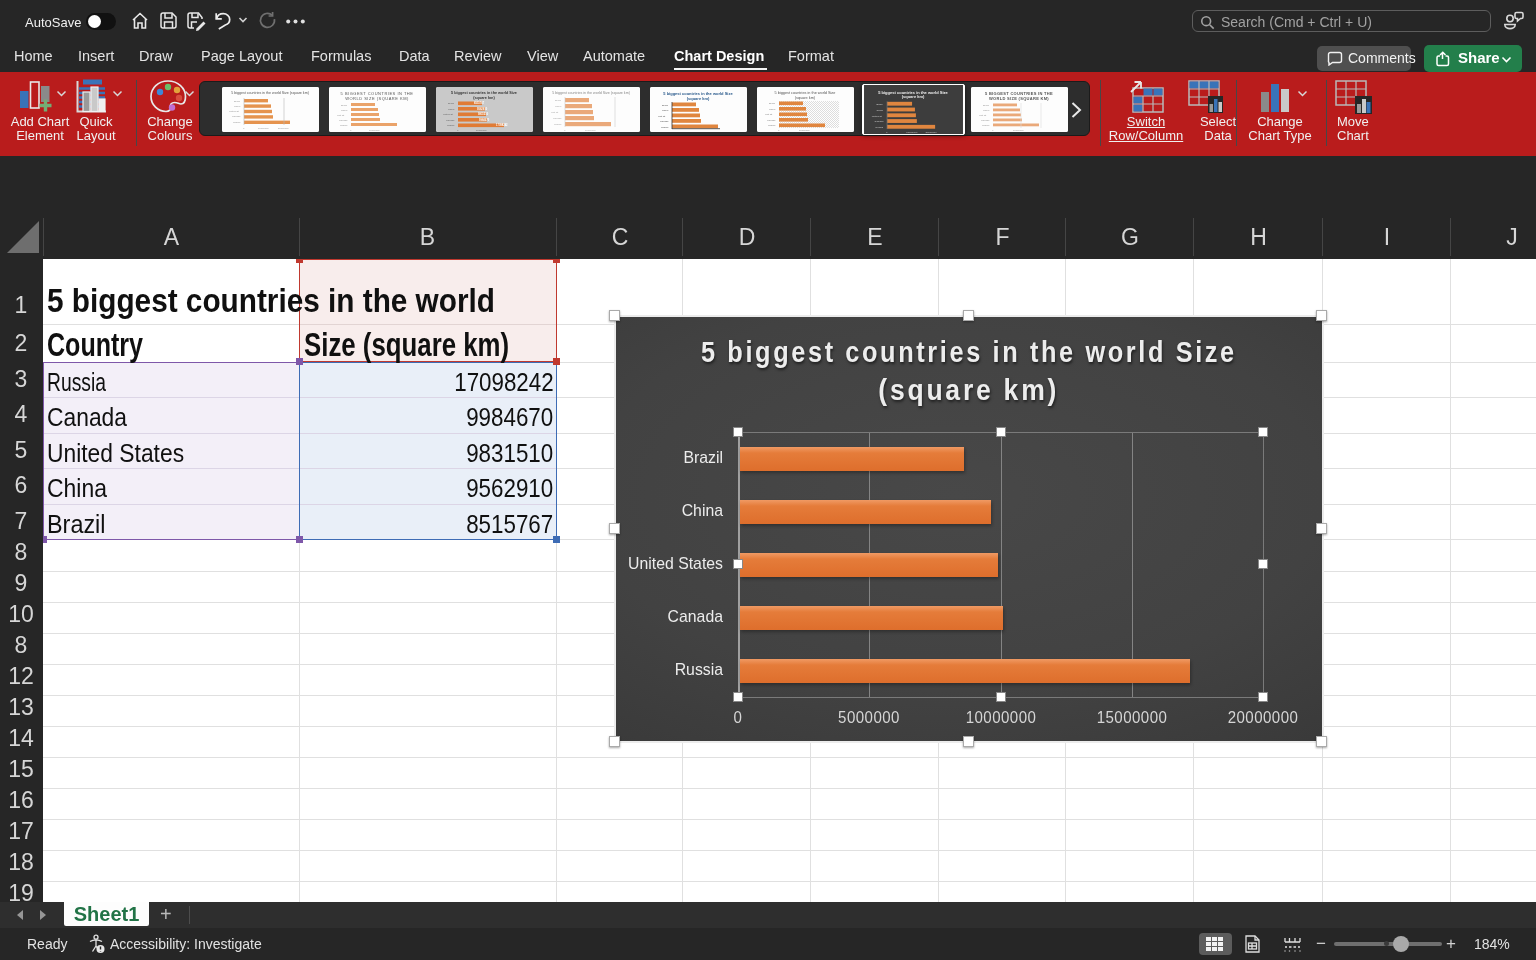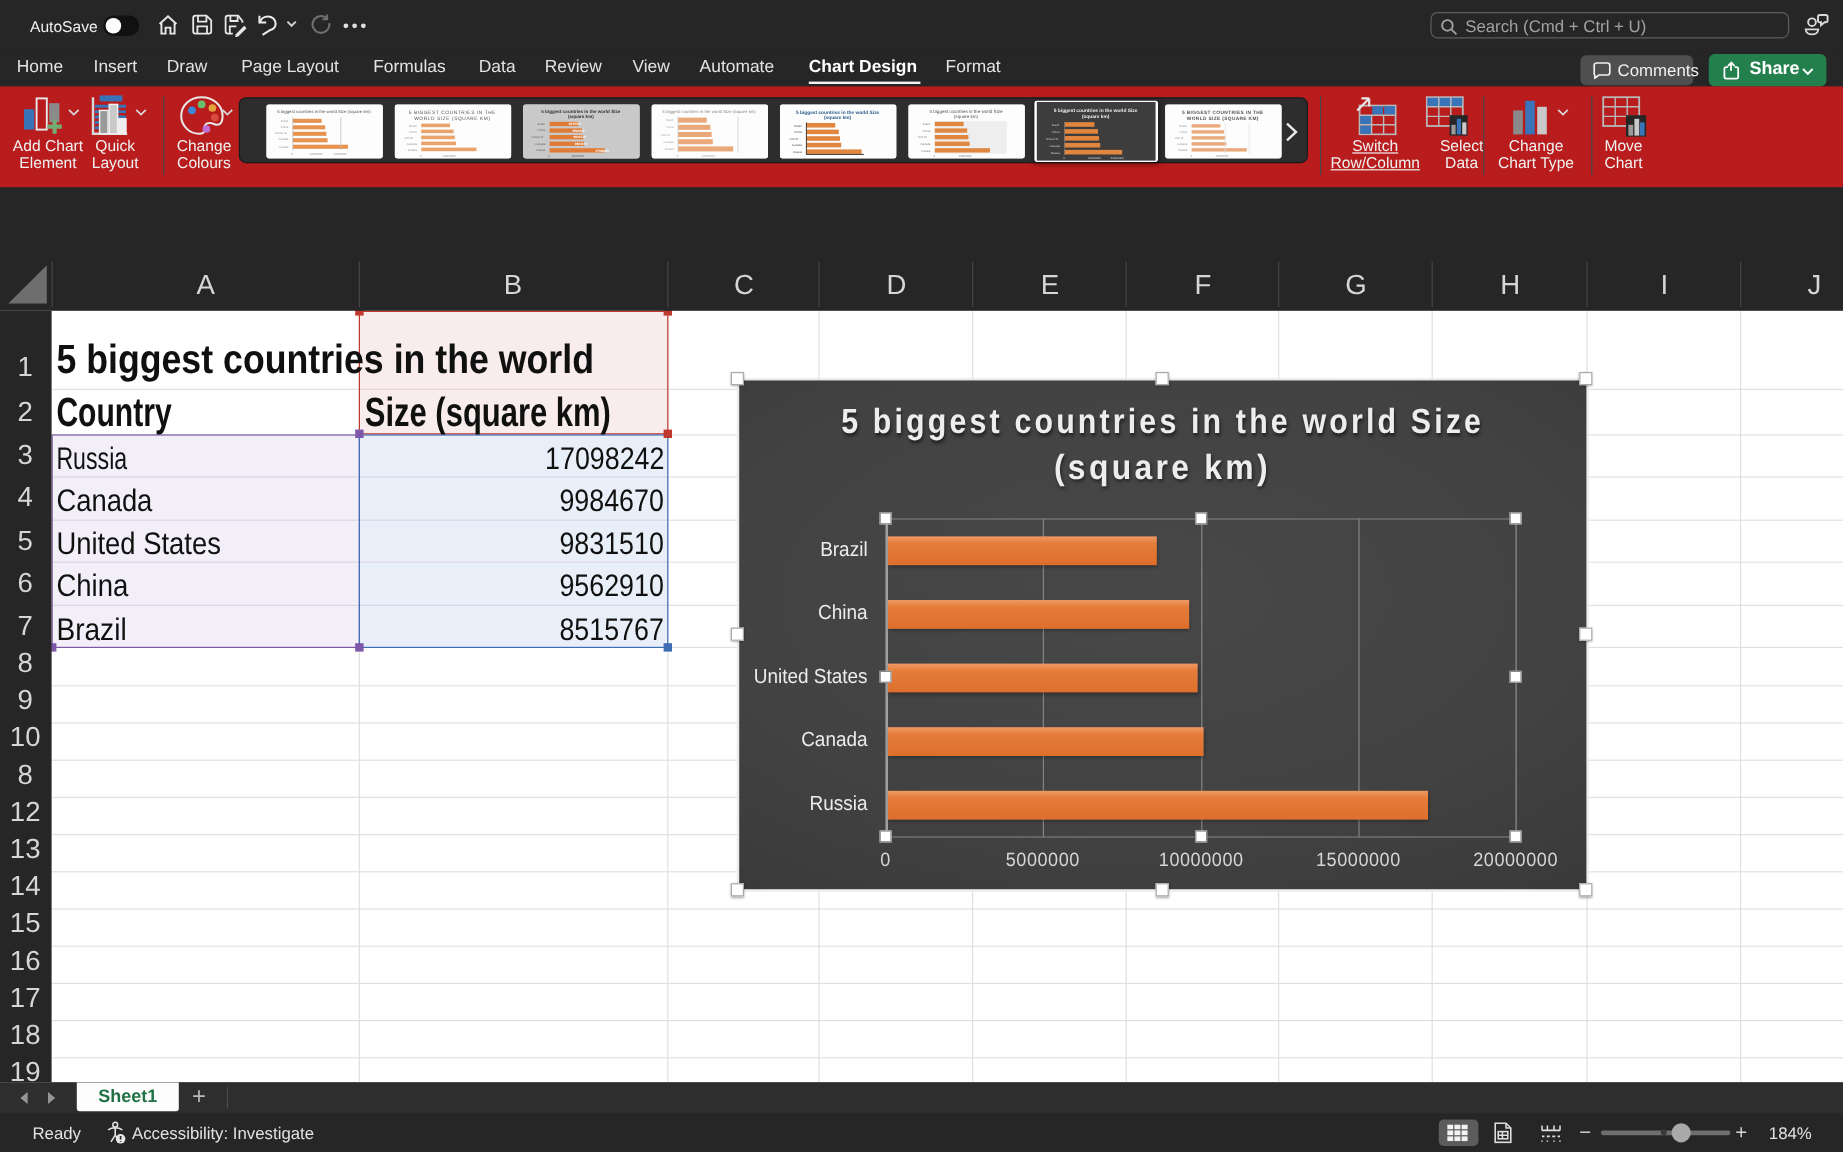--- a/index.html
+++ b/index.html
@@ -55,21 +55,21 @@
   background:radial-gradient(ellipse 130% 115% at 48% 42%, #484848 0%, #424242 40%, #363636 75%, #2d2d2d 100%);
   box-shadow:0 0 0 2px #ececec; }
 .handle { position:absolute; width:11px; height:11px; background:#fff; border:1px solid #aaa; box-shadow:0 1px 2px rgba(0,0,0,.35); z-index:30; }
 .phandle { position:absolute; width:10px; height:10px; background:#fff; border:1px solid #888; z-index:25; }
 .bar { position:absolute; height:24px; background:linear-gradient(180deg,#f09a64 0%, #e57c3a 25%, #de6e2c 100%); box-shadow:1px 2px 3px rgba(0,0,0,.3); }
 .cat { position:absolute; width:110px; text-align:right; font-size:17px; color:#ececec; transform:scaleX(0.93); transform-origin:right; }
 .xlab { position:absolute; font-size:16px; color:#d6d6d6; text-align:center; width:120px; transform:scaleX(0.94); transform-origin:center; letter-spacing:0.5px; }
 
 
 #tabbar { position:absolute; left:0; top:902px; width:1536px; height:26px; background:#2e2e2e; }
-#sheettab { position:absolute; left:64px; top:0; width:85px; height:24px; background:#fdfdfd; color:#217346; font-weight:bold; font-size:15px; text-align:center; line-height:24px; border-radius:0 0 2px 2px; }
+#sheettab { position:absolute; left:64px; top:0; width:85px; height:24px; background:#fdfdfd; color:#217346; font-weight:bold; font-size:20px; text-align:center; line-height:24px; border-radius:0 0 2px 2px; }
 
 #statusbar { position:absolute; left:0; top:928px; width:1536px; height:32px; background:#262626; color:#e2e2e2; font-size:14px; }
 </style>
 </head>
 <body>
 <div id="app">
 
   <div id="titlebar">
     <div id="autosave">AutoSave</div>
     <div id="toggle">

